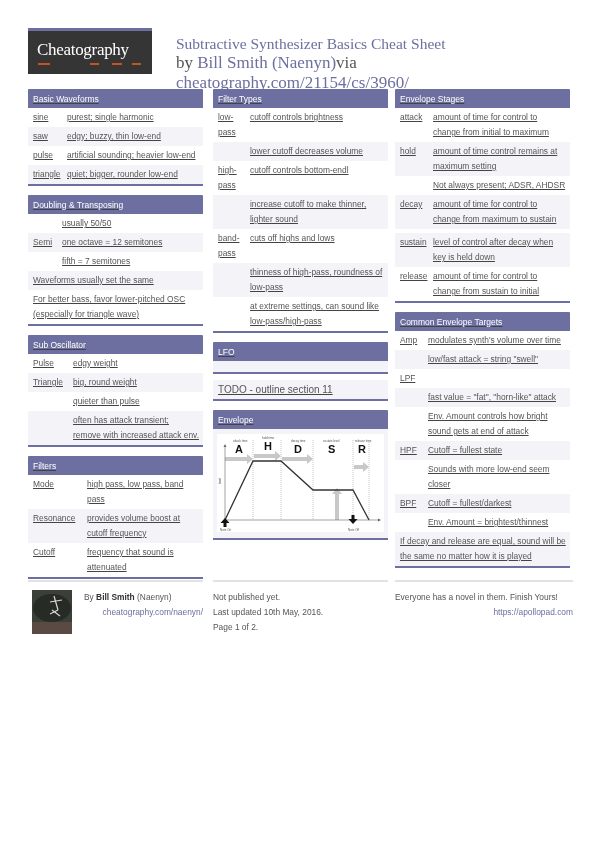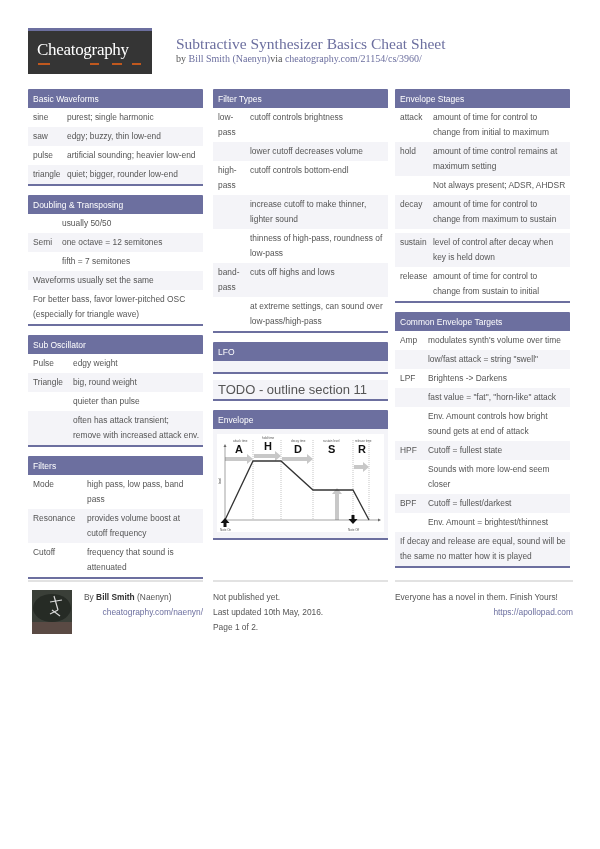--- a/index.html
+++ b/index.html
@@ -4,36 +4,36 @@
 <style>
   * { box-sizing: border-box; margin: 0; padding: 0; }
   html, body { width: 600px; height: 849px; background: #ffffff; overflow: hidden; }
   body { font-family: "Liberation Sans", sans-serif; color: #444; position: relative; }
 
   .header { position: absolute; left: 28px; top: 28px; height: 47px; width: 560px; }
   .logo { position: absolute; left: 0; top: 0; width: 124px; height: 46px; background: #353535; border-top: 3px solid #6c6f9f; }
   .logo span { position: absolute; left: 9px; top: 9px; color: #ffffff; font-family: "Liberation Serif", serif; font-size: 17px; letter-spacing: -0.3px; }
   .logo .u { position: absolute; top: 32px; height: 1.5px; background: #c0581e; }
   .title { position: absolute; left: 148px; top: 7px; color: #6c6f9f; font-family: "Liberation Serif", serif; font-size: 15.5px; }
-  .byline { position: absolute; left: 148px; top: 25px; font-family: "Liberation Serif", serif; font-size: 10px; color: #555; }
+  .byline { position: absolute; left: 148px; top: 25px; font-family: "Liberation Serif", serif; font-size: 17px; color: #555; }
   .byline .a { color: #6c6f9f; }
 
   .col { position: absolute; top: 89px; width: 175px; }
   .col1 { left: 28px; }
   .col2 { left: 213px; }
   .col3 { left: 395px; }
 
-  .box { margin-bottom: 9px; border-bottom: 2px solid #6c6f9f; }
+  .box { margin-bottom: 9px; border-bottom: 2px solid #6c6f9f; text-decoration: underline; }
   .bh { background: #6c6f9f; color: #ffffff; font-size: 8.5px; padding: 3px 5px 0 5px; height: 19px; line-height: 14px; border-radius: 1px 1px 0 0; }
   .row { display: flex; font-size: 8.4px; line-height: 15px; padding: 2px 4px 2px 5px; color: #555; }
   .row:nth-child(even) { background: #f4f4f8; }
   .row:nth-child(odd) { background: #ffffff; }
   .row .k { flex: 0 0 auto; }
   .row .v { flex: 1 1 auto; }
-  .full { padding: 2px 5px; font-size: 13px; line-height: 15px; color: #555; }
+  .full { padding: 2px 5px; font-size: 10px; line-height: 15px; color: #555; }
 
   .diagram { background: #f4f4f8; padding: 5px 4px 6px 4px; }
   .diagram svg { display: block; background: #fff; }
 
   .footer { position: absolute; top: 580px; left: 28px; width: 545px; height: 80px; }
   .fcol { position: absolute; top: 0; border-top: 2px solid #e2e2e2; padding-top: 8px; font-size: 8.4px; line-height: 15px; color: #555; }
   .f1 { left: 0; width: 175px; }
   .f2 { left: 185px; width: 175px; }
   .f3 { left: 367px; width: 178px; }
   .avatar { position: absolute; left: 4px; top: 8px; width: 40px; height: 44px; background: #2a2e29; overflow: hidden; }
@@ -162,30 +162,30 @@
         </div>
       <div class="row">
           <span class="k" style="width:32px;padding-right:6px">high-pass</span>
           <span class="v">cutoff controls bottom-endl</span>
         </div>
       <div class="row">
           <span class="k" style="width:32px"></span>
           <span class="v">increase cutoff to make thinner, lighter sound</span>
         </div>
       <div class="row">
+          <span class="k" style="width:32px;padding-right:6px">band-pass</span>
+          <span class="v">cuts off highs and lows</span>
+        </div>
+      <div class="row">
           <span class="k" style="width:32px"></span>
           <span class="v">thinness of high-pass, roundness of low-pass</span>
         </div>
       <div class="row">
-          <span class="k" style="width:32px;padding-right:6px">band-pass</span>
-          <span class="v">cuts off highs and lows</span>
-        </div>
-      <div class="row">
           <span class="k" style="width:32px"></span>
-          <span class="v">at extreme settings, can sound over low-pass/high-pass</span>
+          <span class="v">at extreme settings, can sound like low-pass/high-pass</span>
         </div>
     </div>
   </div>
 
   <div class="box" style="border-bottom:none">
     <div class="bh">LFO</div>
     <div style="height:13px;background:#f4f4f8;border-bottom:2px solid #6c6f9f"></div>
     <div class="full" style="background:#f4f4f8;border-bottom:2px solid #6c6f9f;margin-top:6px">TODO - outline section 11</div>
   </div>
 
@@ -290,21 +290,20 @@
       <div class="row">
           <span class="k" style="width:28px">Amp</span>
           <span class="v">modulates synth's volume over time</span>
         </div>
       <div class="row">
           <span class="k" style="width:28px"></span>
           <span class="v">low/fast attack = string "swell"</span>
         </div>
       <div class="row">
           <span class="k" style="width:28px">LPF</span>
-          <span class="v">Brightens -&gt; Darkens</span>
         </div>
       <div class="row">
           <span class="k" style="width:28px"></span>
           <span class="v">fast value = "fat", "horn-like" attack</span>
         </div>
       <div class="row">
           <span class="k" style="width:28px"></span>
           <span class="v">Env. Amount controls how bright sound gets at end of attack</span>
         </div>
       <div class="row">

